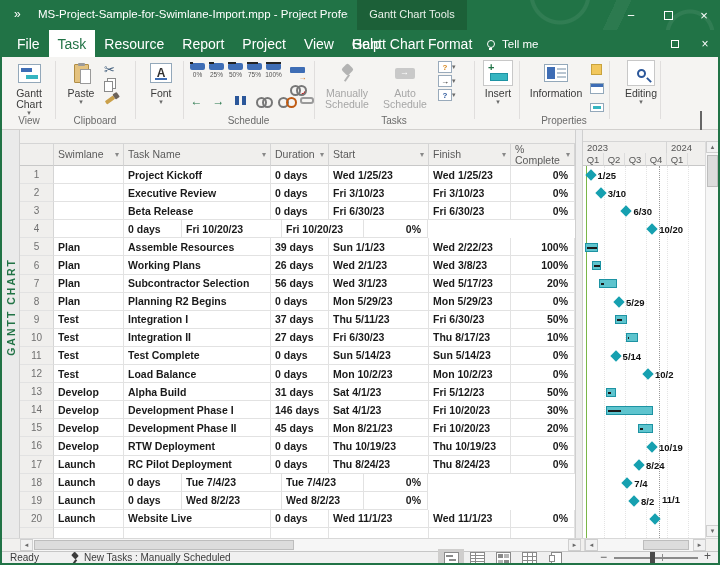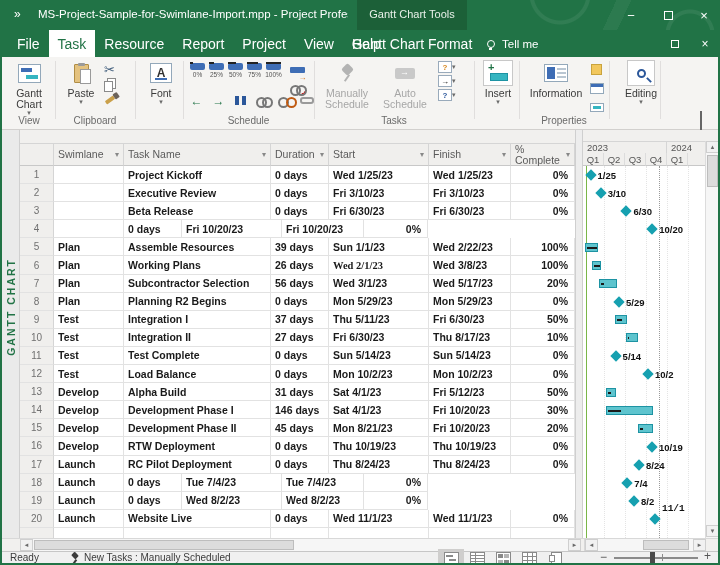--- a/index.html
+++ b/index.html
@@ -441,21 +441,21 @@
             <div class="gc " style="width: 58px;">39 days</div>
             <div class="gc " style="width: 100px;">Sun 1/1/23</div>
             <div class="gc " style="width: 82px;">Wed 2/22/23</div>
             <div class="gc pct" style="width: 64px;">100%</div>
           </div>
           <div class="grow">
             <div class="gc num" style="width: 34px;">6</div>
             <div class="gc " style="width: 70px;">Plan</div>
             <div class="gc " style="width: 147px;">Working Plans</div>
             <div class="gc " style="width: 58px;">26 days</div>
-            <div class="gc " style="width: 100px; font-family: Liberation Serif, serif;">Wed 2/1/23</div>
+            <div class="gc " style="width: 100px;">Wed 2/1/23</div>
             <div class="gc " style="width: 82px;">Wed 3/8/23</div>
             <div class="gc pct" style="width: 64px;">100%</div>
           </div>
           <div class="grow">
             <div class="gc num" style="width: 34px;">7</div>
             <div class="gc " style="width: 70px;">Plan</div>
             <div class="gc " style="width: 147px;">Subcontractor Selection</div>
             <div class="gc " style="width: 58px;">56 days</div>
             <div class="gc " style="width: 100px;">Wed 3/1/23</div>
             <div class="gc " style="width: 82px;">Wed 5/17/23</div>
@@ -651,21 +651,21 @@
           </div>
           <div class="gdia" style="left: 64.9699px; top: 276.5px; background: rgb(22, 160, 176);"></div>
           <div class="glab" style="left: 75.9699px; top: 275.5px;">10/19</div>
           <div class="gdia" style="left: 52.0822px; top: 294.6px; background: rgb(22, 160, 176);"></div>
           <div class="glab" style="left: 63.0822px; top: 293.6px;">8/24</div>
           <div class="gdia" style="left: 40.3452px; top: 312.7px; background: rgb(22, 160, 176);"></div>
           <div class="glab" style="left: 51.3452px; top: 311.7px;">7/4</div>
           <div class="gdia" style="left: 47.0192px; top: 330.8px; background: rgb(22, 160, 176);"></div>
           <div class="glab" style="left: 58.0192px; top: 329.8px;">8/2</div>
           <div class="gdia" style="left: 67.9616px; top: 348.9px; background: rgb(22, 160, 176);"></div>
-          <div class="glab" style="left: 78.9616px; top: 337px; font-family: Liberation Mono, monospace;">11/1</div>
+          <div class="glab" style="left: 78.9616px; top: 328px;">11/1</div>
         </div>
     </div>
 
     <div class="vscroll">
       <span class="sbtn" style="left:0;top:0;">▲</span>
       <div class="vthumb" style="top:14px;height:32px;"></div>
       <span class="sbtn" style="left:0;top:384px;">▼</span>
     </div>
   </div>
 

